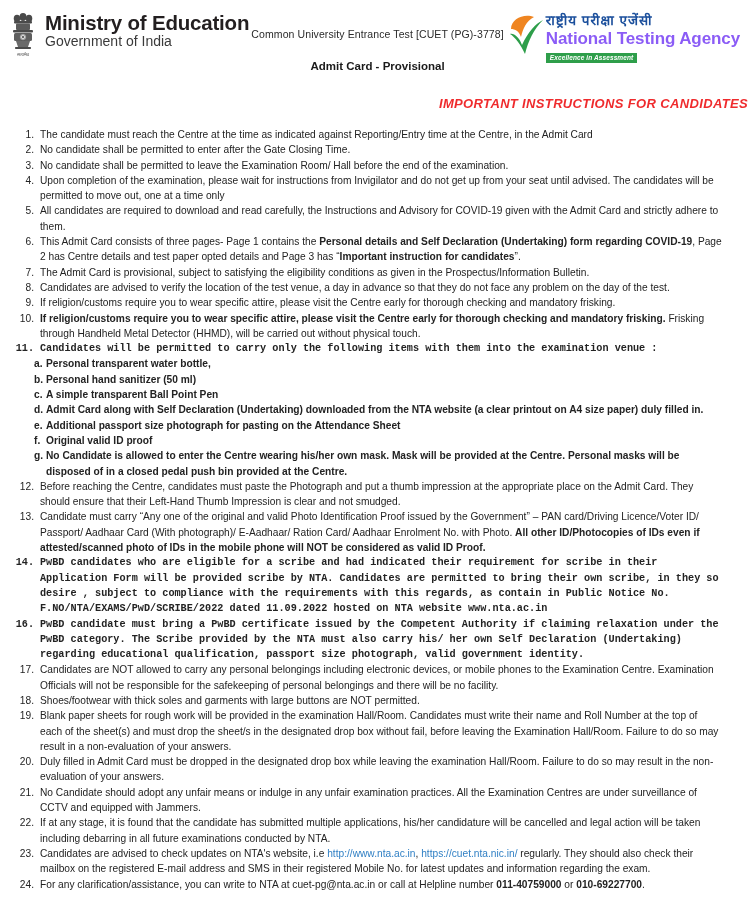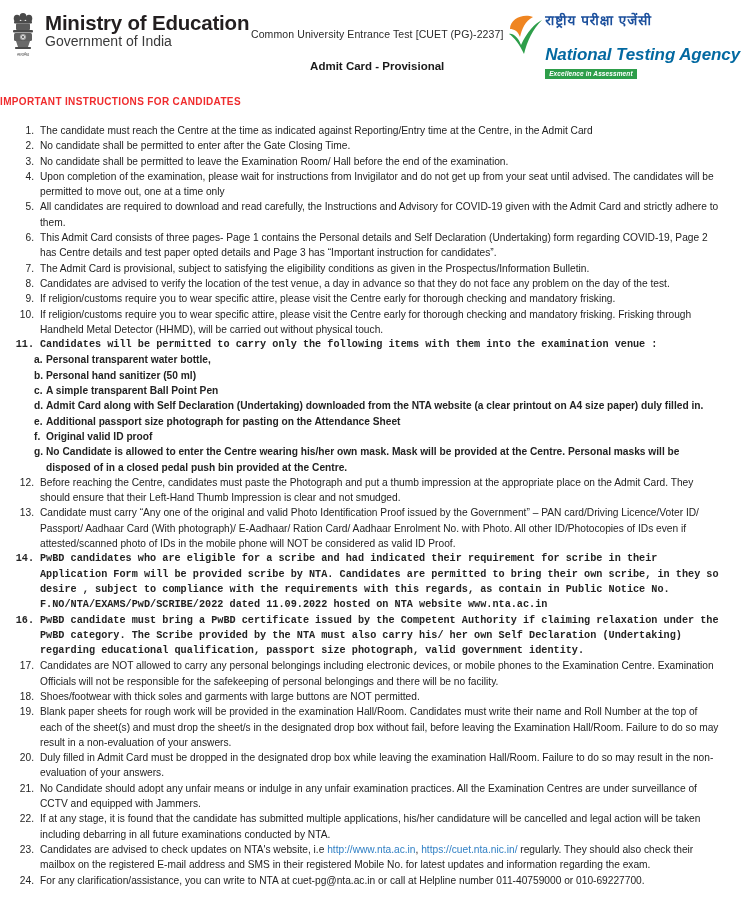--- a/index.html
+++ b/index.html
@@ -99,47 +99,47 @@
   .nta-hindi {
     font-size: 13.5px;
     font-weight: bold;
     color: #1b4f9c;
     letter-spacing: 1px;
     white-space: nowrap;
   }
   .nta-eng {
     font-size: 17px;
     font-weight: bold;
-    color: #0369a1;
-    margin-top: 18px;
+    color: #8b5cf6;
+    margin-top: 2px;
     letter-spacing: -0.1px;
     white-space: nowrap;
-    font-style: italic;
   }
   .nta-tag {
     display: inline-block;
     background: #2e9e4a;
     color: #ffffff;
     font-size: 6.5px;
     font-weight: bold;
     font-style: italic;
     padding: 1.5px 4px 1.5px 4px;
     margin-top: 3px;
     letter-spacing: 0.1px;
     white-space: nowrap;
   }
 
   
   .doc-title {
-    text-align: left;
+    text-align: right;
     color: #ef2b2d;
-    font-size: 10px;
+    font-size: 13px;
     font-weight: bold;
     letter-spacing: 0.35px;
     margin-top: 30px;
+    font-style: italic;
   }
 
   
   .instructions {
     margin: 16px 0 0 0;
     padding: 0 26px 0 14px;
   }
   .inst-row {
     display: flex;
     align-items: flex-start;
@@ -171,21 +171,21 @@
     line-height: 15.3px;
     font-weight: bold;
     color: #232323;
     padding-left: 20px;
   }
   .sub-letter {
     flex: 0 0 12px;
   }
   .sub-text { flex: 1 1 auto; }
 
-  b, strong { font-weight: normal; }
+  b, strong { font-weight: bold; }
   .lnk { color: #2f7fc4; }
 </style>
 </head>
 <body>
 
 <div class="page">
 
   <div class="header">
 
     <div class="moe-block">
@@ -217,21 +217,21 @@
           <text x="30" y="92" font-size="9" text-anchor="middle" fill="#4a4a4a" font-family="'DejaVu Sans', sans-serif">सत्यमेव</text>
         </svg>
       </div>
       <div class="moe-text">
         <div class="moe-title">Ministry of Education</div>
         <div class="moe-sub">Government of India</div>
       </div>
     </div>
 
     <div class="center-block">
-      <div class="exam-line1">Common University Entrance Test [CUET (PG)-2237]</div>
+      <div class="exam-line1">Common University Entrance Test [CUET (PG)-3778]</div>
       <div class="exam-line2">Admit Card - Provisional</div>
     </div>
 
     <div class="nta-block">
       <div class="nta-tick">
         <svg viewBox="0 0 80 84" width="40" height="42" aria-hidden="true">
           <path d="M10 30 C10 8 38 -2 56 6 C40 14 34 30 30 46 C26 34 18 30 10 30 Z" fill="#ef8521"></path>
           <path d="M8 40 C16 38 26 46 32 62 C44 36 58 20 74 12 C56 30 44 54 38 80
                    C30 62 18 46 8 40 Z" fill="#2e9e4a"></path>
         </svg>

